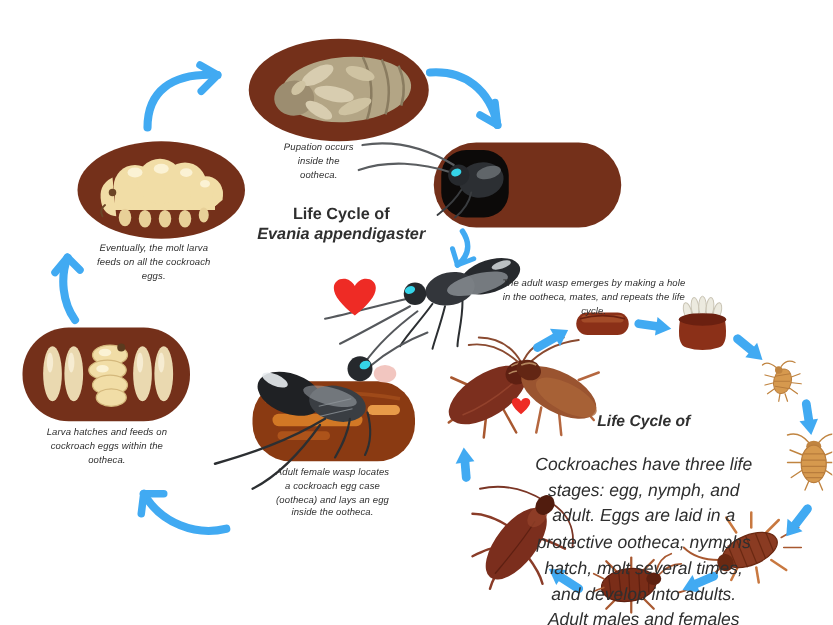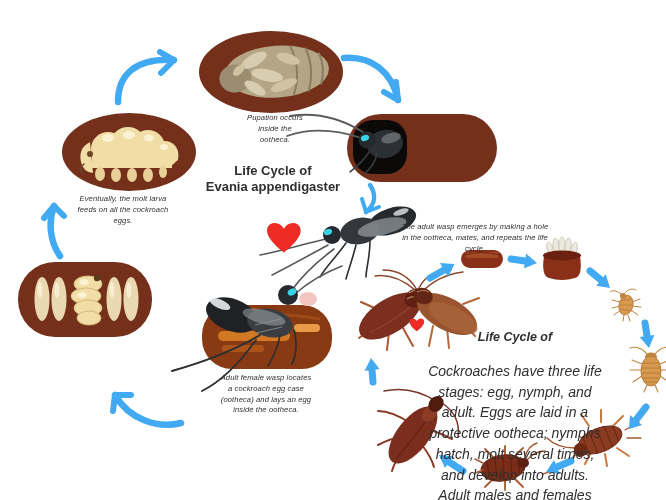--- a/index.html
+++ b/index.html
@@ -7,21 +7,21 @@
     position:relative;width:666px;height:500px;background:var(--bg,#fff);
     overflow:hidden;font-family:"Liberation Sans",sans-serif;color:var(--text,#2f2f2f);
   }
   .abs{position:absolute;}
   .caption{
     position:absolute;font-style:italic;font-size:7.6px;line-height:1.42;
     text-align:center;color:var(--text,#2f2f2f);letter-spacing:.1px;
   }
   .title{position:absolute;text-align:center;}
   .title .t1{font-weight:bold;font-size:13px;line-height:1.25;}
-  .title .t2{font-weight:bold;font-size:13px;line-height:1.25;}
+  .title .t2{font-weight:bold;font-style:italic;font-size:13px;line-height:1.25;}
   .title2{position:absolute;text-align:center;}
   .title2 .t1,.title2 .t2{font-weight:bold;font-style:italic;font-size:12.5px;line-height:1.18;}
   .desc{
     position:absolute;font-style:italic;font-size:14px;line-height:1.48;
     text-align:center;color:var(--text,#2f2f2f);
   }
   svg{display:block;overflow:visible;}
   .aw{stroke:var(--arrow,#41aaf2);stroke-linecap:round;stroke-linejoin:round;fill:none;}
 </style>
 </head>
@@ -398,24 +398,25 @@
     </svg>
   </div>
 
   <div class="abs" style="left:359px;top:353px;">
     <svg width="28" height="34" viewBox="0 0 28 34">
       <path class="aw" stroke-width="7" d="M14 29 L 13 17"></path>
       <polygon fill="var(--arrow)" points="12,5 20.5,16 5.5,18"></polygon>
     </svg>
   </div>
 
-  <div class="caption" style="left:244px;top:113px;width:62px;">Pupation occurs inside the ootheca.</div>
+  <div class="caption" style="left:224px;top:113px;width:62px;">Pupation occurs inside the ootheca.</div>
 
   <div class="caption" style="left:77px;top:194px;width:92px;">Eventually, the molt larva feeds on all the cockroach eggs.</div>
 
+  <div class="caption" style="left:28px;top:341px;width:115px;">Larva hatches and feeds on cockroach eggs within the ootheca.</div>
 
   <div class="caption" style="left:399px;top:186px;width:152px;margin-top:36px;">The adult wasp emerges by making a hole in the ootheca, mates, and repeats the life cycle.</div>
 
   <div class="caption" style="left:218px;top:373px;width:96px;">Adult female wasp locates a cockroach egg case (ootheca) and lays an egg inside the ootheca.</div>
 
   <div class="title" style="left:193px;top:163px;width:160px;">
     <div class="t1">Life Cycle of</div>
     <div class="t2">Evania appendigaster</div>
   </div>
 

